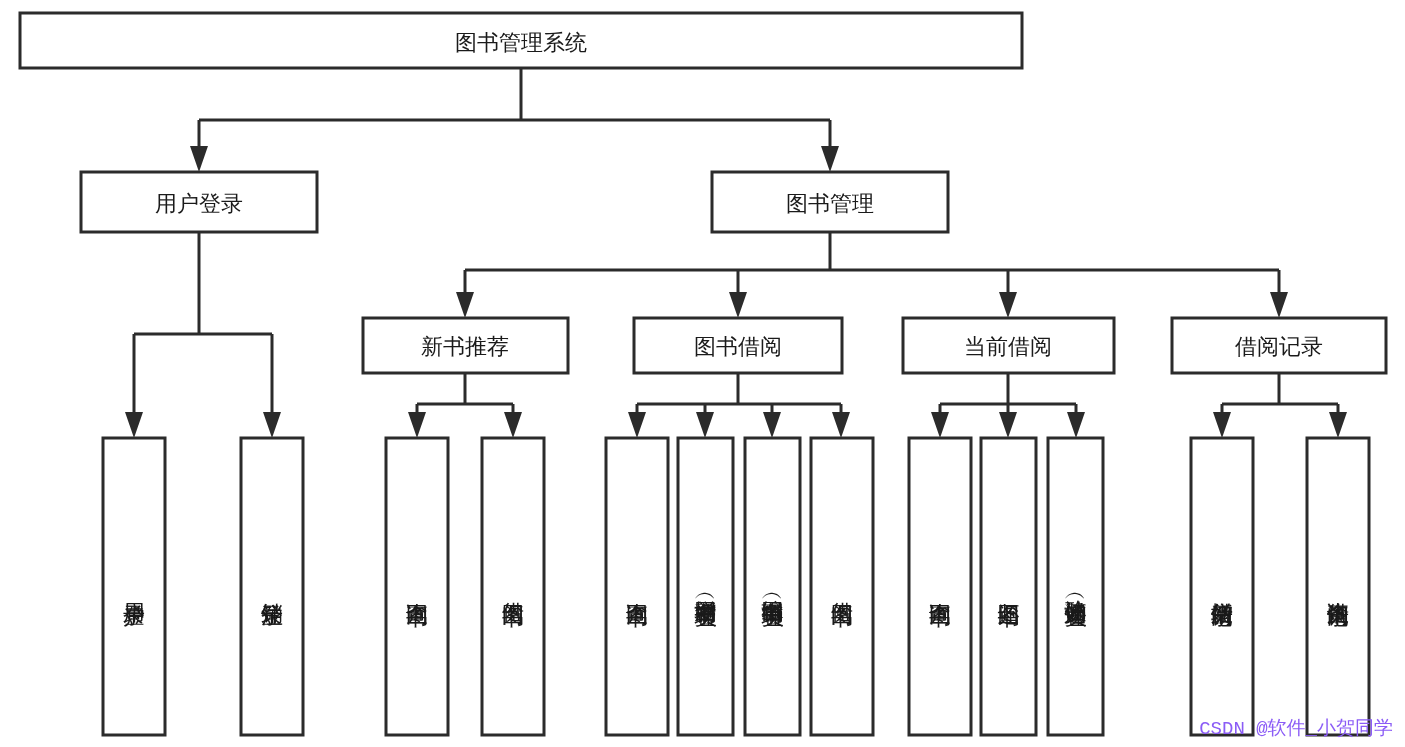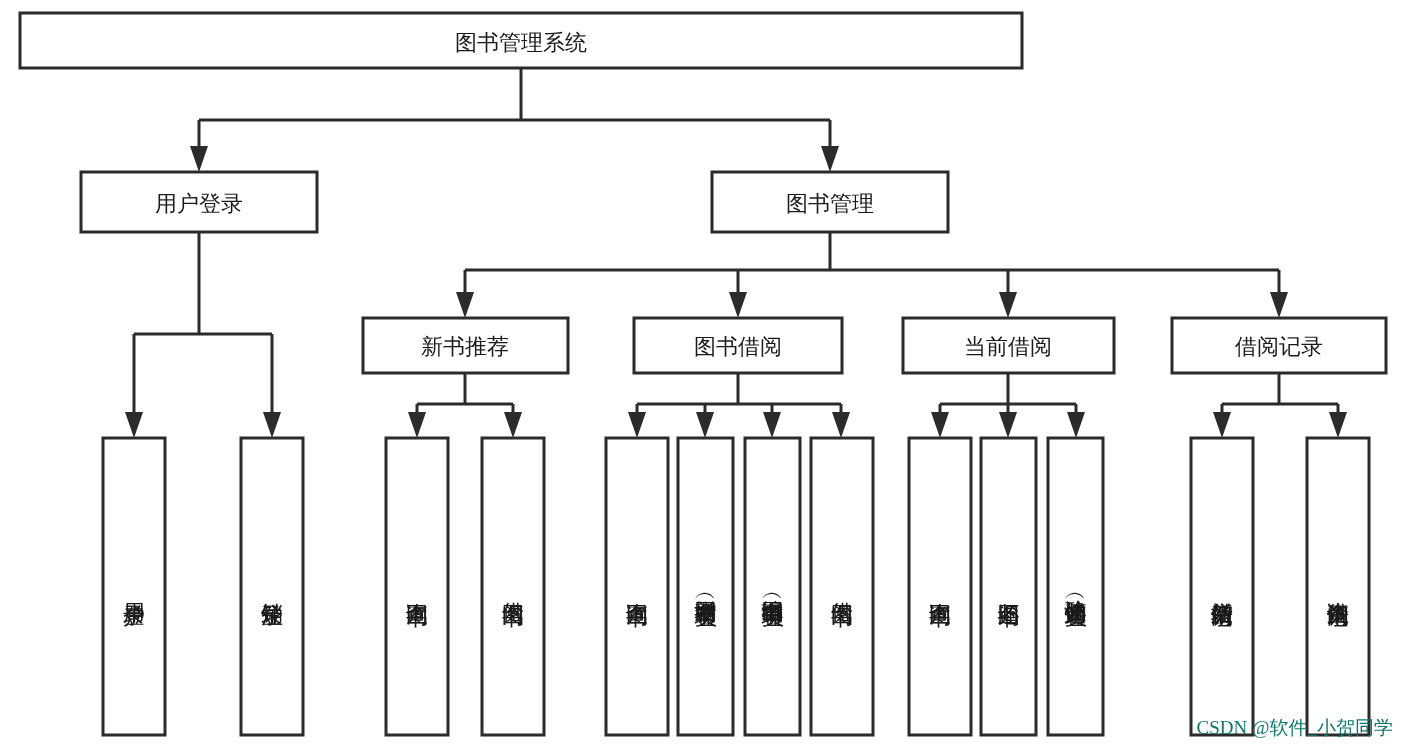--- a/index.html
+++ b/index.html
@@ -62,23 +62,23 @@
     line-height: 1.18;
     color: #1a1a1a;
     letter-spacing: 1px;
     white-space: nowrap;
     pointer-events: none;
   }
   .watermark {
     position: absolute;
     right: 12px;
     bottom: 6px;
-    font-family: Liberation Serif, serif;
+    font-family: Liberation Mono, monospace;
     font-size: 19px;
-    color: #0f766e;
+    color: #8b5cf6;
     white-space: nowrap;
     user-select: none;
   }
 </style>
 </head>
 <body>
 
 <div id="diagram-root">
 
   <svg class="flow" viewBox="0 0 1405 747" xmlns="http://www.w3.org/2000/svg">

